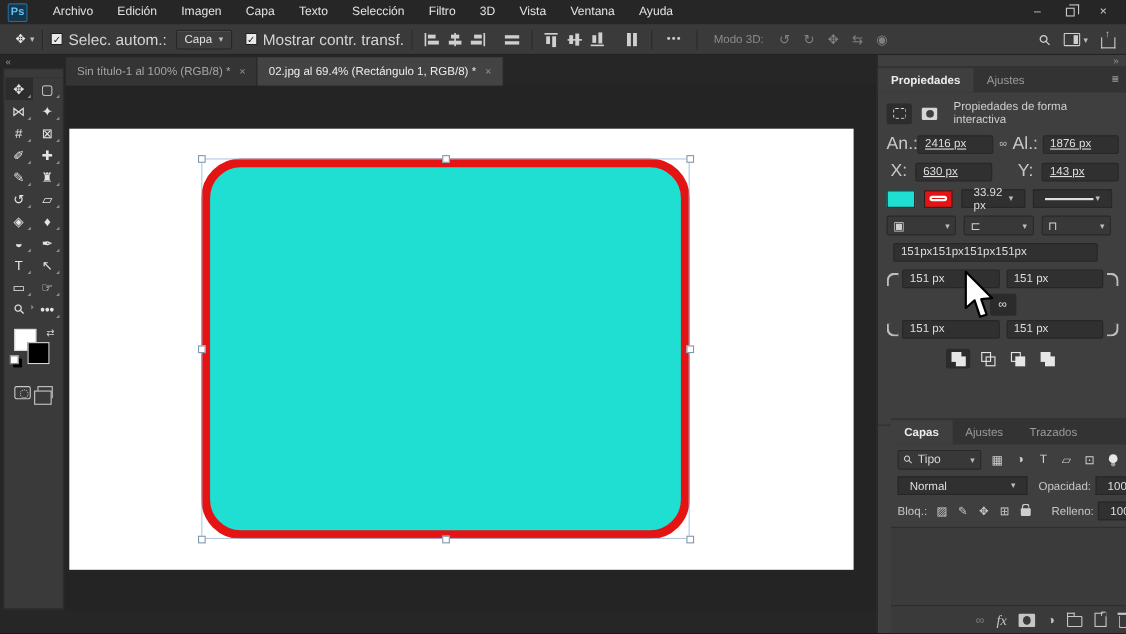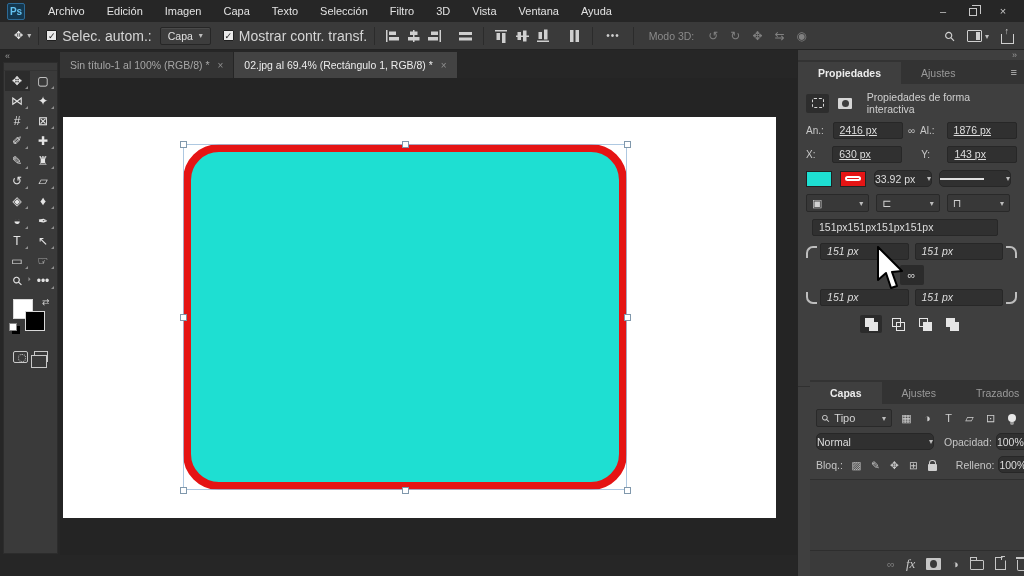--- a/index.html
+++ b/index.html
@@ -69,50 +69,50 @@
   .canvas-area { position:absolute; left:60px; top:78px; width:737px; height:477px; background:#242424; }
   .document { position:absolute; left:3px; top:39px; width:713px; height:401px; background:#ffffff; }
   .shape { position:absolute; left:123px; top:66px; width:444px; height:346px; border:8px solid #e51414; border-radius:36px; background:#1edfd2; }
   .sel-box { position:absolute; left:123px; top:66px; width:444px; height:346px; border:1px solid rgba(160,190,220,.85); }
   .handle { position:absolute; width:7px; height:7px; background:#fff; border:1px solid #8098ac; }
 
   
   .rightpanel { position:absolute; left:797px; top:50px; width:227px; height:526px; background:#3f3f3f; border-left:1px solid #252525; }
   .collapse-right { position:absolute; right:7px; top:0px; font-size:9px; color:#9a9a9a; }
   .panel-tabs { display:flex; align-items:flex-end; height:24px; background:#333333; position:relative; }
-  .panel-tab { height:22px; line-height:22px; padding:0 20px; font-size:10.5px; color:#9a9a9a; }
+  .panel-tab { height:22px; line-height:22px; padding:0 12px; font-size:10.5px; color:#9a9a9a; }
   .panel-tab.active { background:#3f3f3f; color:#ececec; font-weight:bold; }
   .panel-menu-icon { position:absolute; right:8px; top:6px; color:#c2c2c2; font-size:11px; }
 
   .props-section { position:absolute; left:0; top:10px; width:227px; height:320px; }
   .props-content { position:relative; height:296px; border-bottom:1px solid #303030; }
   .prow { display:flex; align-items:center; margin:7px 8px 0 8px; }
   .icon-btn { width:24px; height:19px; display:flex; align-items:center; justify-content:center; margin-right:4px; border-radius:2px; }
   .icon-btn.sel { background:#2d2d2d; }
   .shapeprops-glyph { width:12px; height:10px; border:1.5px dashed #d6d6d6; border-radius:2px; }
   .maskprops-glyph { width:14px; height:11px; background:#d6d6d6; border-radius:1px; position:relative; }
   .maskprops-glyph::before { content:""; position:absolute; inset:2px 3.5px; background:#3f3f3f; border-radius:50%; }
   .props-header-label { font-size:10.5px; color:#cfcfcf; margin-left:6px; }
-  .flabel { width:24px; text-align:left; margin-right:4px; color:#c9c9c9; font-size:10px; }
+  .flabel { width:24px; text-align:center; margin-right:4px; color:#c9c9c9; font-size:16px; }
   .field { background:#303030; border:1px solid #272727; border-radius:2px; height:17px; line-height:15px; padding:0 6px; color:#dedede; font-size:10.5px; white-space:nowrap; overflow:hidden; }
   .w74 { width:74px;text-decoration:underline; } .w58 { width:58px; }
   .chain-mid { margin:0 5px; color:#bdbdbd; font-size:10px; }
   .swatch-fill { width:26px; height:16px; border:1px solid #222; margin-right:8px; }
   .swatch-stroke { width:26px; height:16px; border:1px solid #222; margin-right:8px; position:relative; }
   .swatch-stroke::before { content:""; position:absolute; left:4px; top:4.5px; right:4px; bottom:4.5px; border:2px solid #fff; border-radius:4px; }
-  .dropfield { display:flex; align-items:center; justify-content:space-between; background:#303030; border:1px solid #272727; border-radius:5px; height:17px; padding:0 0; font-size:10.5px; color:#dedede; }
+  .dropfield { display:flex; align-items:center; justify-content:space-between; background:#303030; border:1px solid #272727; border-radius:0; height:17px; padding:0 10px; font-size:10.5px; color:#dedede; }
   .strokestyle-line { width:44px; height:2px; background:#e0e0e0; }
   .combo { display:flex; align-items:center; justify-content:space-between; width:64px; height:18px; background:#383838; border:1px solid #292929; border-radius:2px; padding:0 5px; margin-right:7px; color:#d0d0d0; }
   .wide-field { width:186px; margin-left:6px; }
   .corner { width:12px; height:12px; }
   .corner-tl { border-top:2px solid #bdbdbd; border-left:2px solid #bdbdbd; border-top-left-radius:7px; }
   .corner-tr { border-top:2px solid #bdbdbd; border-right:2px solid #bdbdbd; border-top-right-radius:7px; }
   .corner-bl { border-bottom:2px solid #bdbdbd; border-left:2px solid #bdbdbd; border-bottom-left-radius:7px; }
   .corner-br { border-bottom:2px solid #bdbdbd; border-right:2px solid #bdbdbd; border-bottom-right-radius:7px; }
-  .rad-field { width:96px; margin:0 3px;font-style:italic; }
+  .rad-field { width:96px; margin:0 3px; }
   .link-row { display:flex; justify-content:center; margin-top:5px; }
   .link-btn { width:24px; height:20px; background:#2b2b2b; border-radius:2px; display:flex; align-items:center; justify-content:center; color:#d8d8d8; font-size:11px; }
   .pf-row { display:flex; justify-content:center; gap:5px; margin-top:9px; }
   .pf { width:22px; height:18px; border-radius:2px; display:flex; align-items:center; justify-content:center; position:relative; }
   .pf.active { background:#2b2b2b; }
   .pf i { position:absolute; width:9px; height:9px; }
   .pf i.a { left:5px; top:3px; background:#e6e6e6; }
   .pf i.b { left:9px; top:7px; border:1.5px solid #e6e6e6; background:transparent; }
   .pf.v2 i.a { background:transparent; border:1.5px solid #e6e6e6; }
   .pf.v3 i.b, .pf.v4 i.b { background:#e6e6e6; border:none; }

